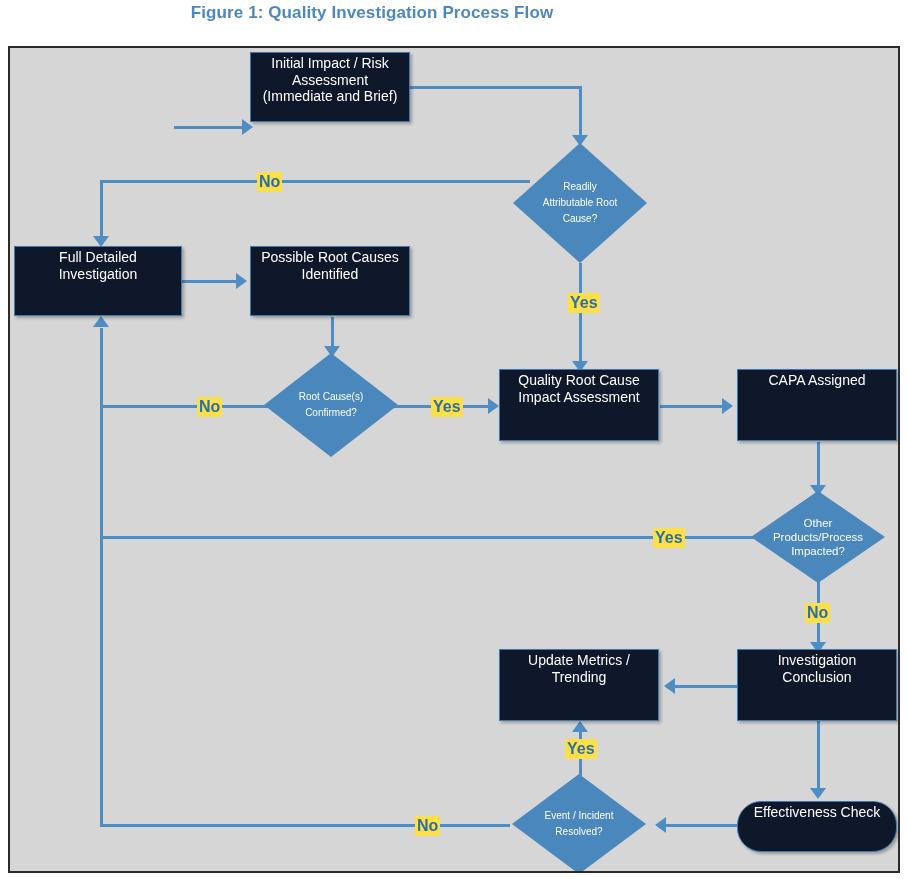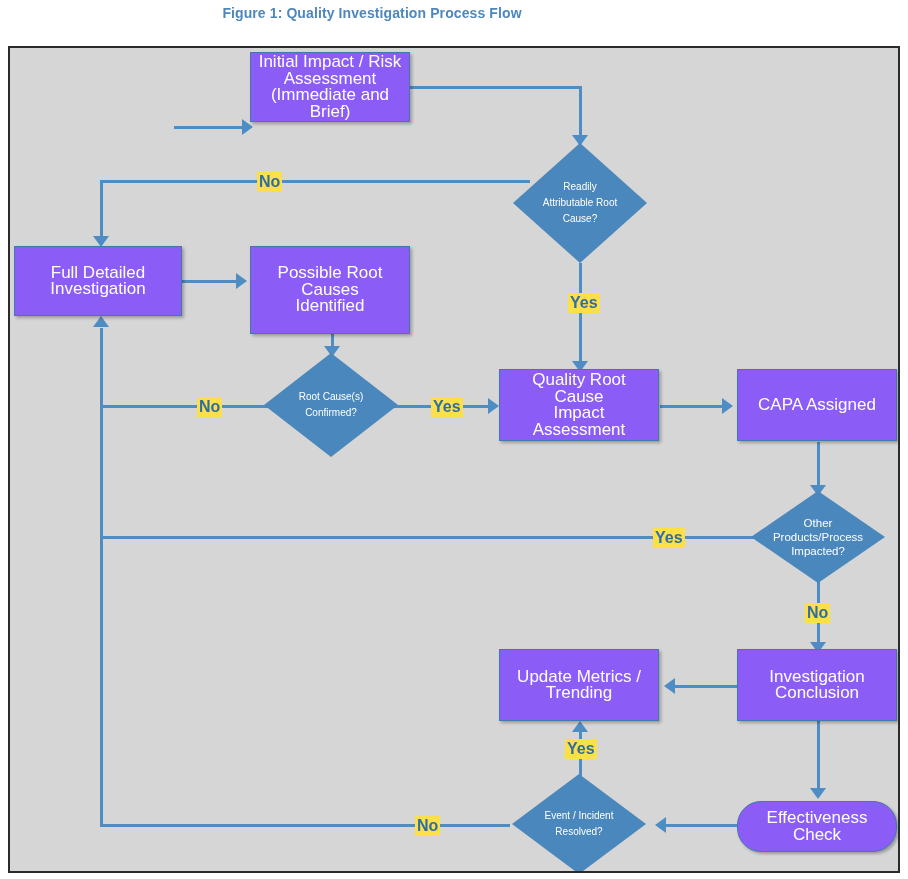--- a/index.html
+++ b/index.html
@@ -15,21 +15,21 @@
     overflow: hidden;
     position: relative;
   }
 
   #figure-title {
     position: absolute;
     left: 0;
     top: 2px;
     width: 744px;
     text-align: center;
-    font-size: 14px;
+    font-size: 17px;
     font-weight: bold;
     color: #4E87BE;
     letter-spacing: 0.1px;
     line-height: 22px;
   }
 
   #canvas {
     position: absolute;
     left: 8px;
     top: 46px;
@@ -38,27 +38,27 @@
     background: #D6D6D6;
     border: 2px solid #2B2B2B;
     box-sizing: border-box;
     overflow: hidden;
   }
 
   
   .node {
     position: absolute;
     box-sizing: border-box;
-    background: #8b5cf6;
+    background: #0f172a;
     color: #FFFFFF;
     display: flex;
-    align-items: center;
+    align-items: flex-start;
     justify-content: center;
     text-align: center;
-    font-size: 17px;
+    font-size: 14px;
     line-height: 16.5px;
     padding: 2px 6px;
     box-shadow: 2px 2px 3px rgba(0,0,0,0.28);
     border: 1px solid #4279AC;
   }
   .node.process { border-radius: 0; }
   .node.terminator { border-radius: 24px; }
 
   .node .txt { white-space: pre-line; display: block; width: 100%; }
 
@@ -206,21 +206,21 @@
     <div class="dlabel">Readily
 Attributable Root
 Cause?</div>
   </div>
 
   <div class="node process" style="left:4px; top:198px; width:168px; height:70px;">
     <span class="txt">Full Detailed
 Investigation</span>
   </div>
 
-  <div class="node process" style="left:240px; top:198px; width:160px; height:88px;">
+  <div class="node process" style="left:240px; top:198px; width:160px; height:70px;">
     <span class="txt">Possible Root Causes
 Identified</span>
   </div>
 
   <div class="decision" style="left:254px; top:305px; width:134px; height:104px;">
     <div class="dshape"></div>
     <div class="dlabel">Root Cause(s)
 Confirmed?</div>
   </div>
 

